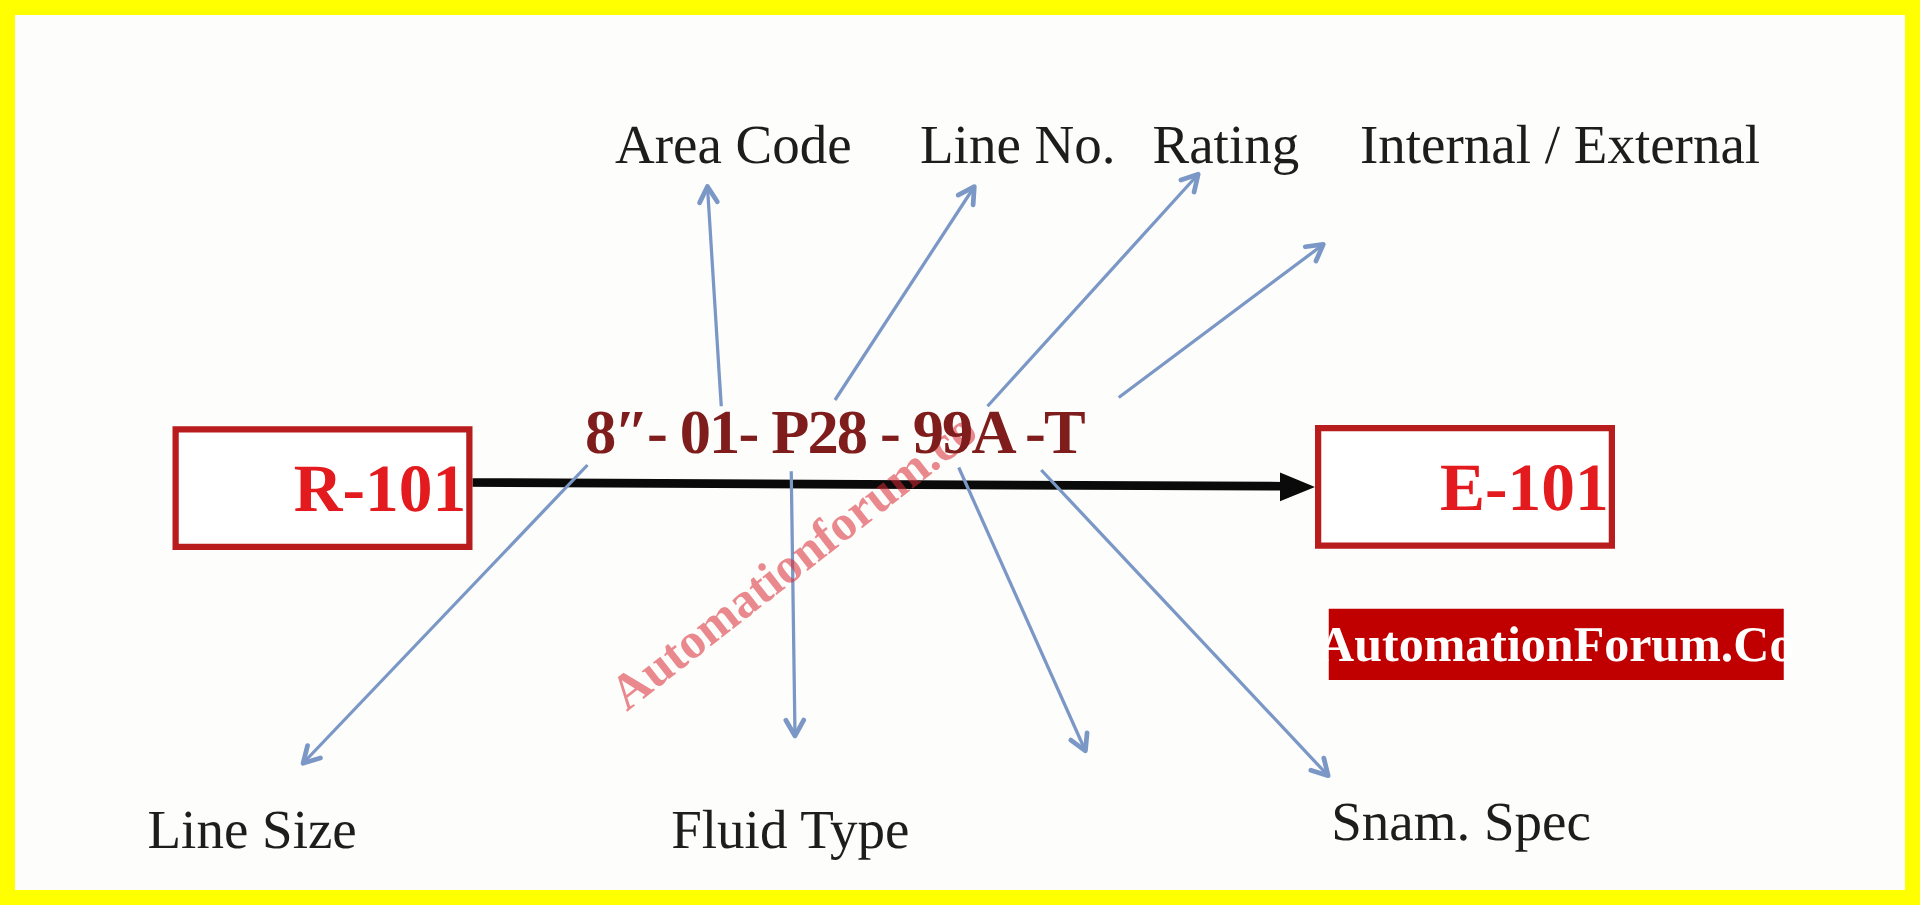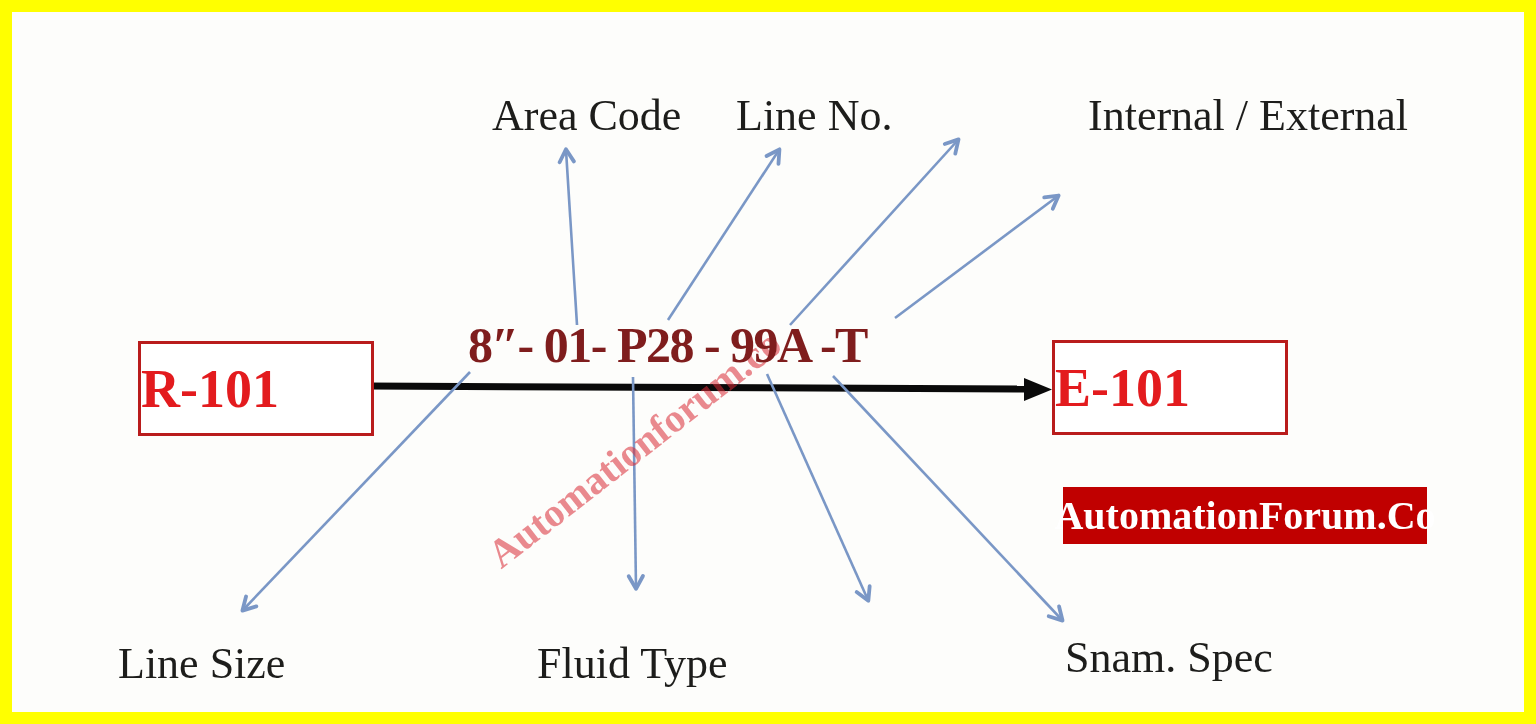--- a/index.html
+++ b/index.html
@@ -22,22 +22,22 @@
     color:#1d1d1b;
     font-size:44px;
     line-height:1.1;
     white-space:nowrap;
     z-index:10;
   }
   .eq-box{
     position:absolute;
     width:230px;height:89px;
     background:#ffffff;
-    border:3px solid #b91c1c;
-    display:flex;align-items:center;justify-content:flex-start;
+    border:5px solid #b91c1c;
+    display:flex;align-items:center;justify-content:flex-end;
     z-index:10;
   }
   .eq-box span{
     color:#e31b1e;
     font-weight:bold;
     font-size:54px;
   }
   #pipe-code{
     position:absolute;
     left:468px;top:316px;
@@ -91,20 +91,21 @@
     <line x1="790" y1="325" x2="958" y2="140" stroke="#7a97c6" stroke-width="2.6" marker-end="url(#blueArrow)"></line>
     <line x1="895" y1="318" x2="1058" y2="196" stroke="#7a97c6" stroke-width="2.6" marker-end="url(#blueArrow)"></line>
     <line x1="470" y1="372" x2="243" y2="610" stroke="#7a97c6" stroke-width="2.6" marker-end="url(#blueArrow)"></line>
     <line x1="633" y1="377" x2="636" y2="588" stroke="#7a97c6" stroke-width="2.6" marker-end="url(#blueArrow)"></line>
     <line x1="767" y1="374" x2="868" y2="600" stroke="#7a97c6" stroke-width="2.6" marker-end="url(#blueArrow)"></line>
     <line x1="833" y1="376" x2="1062" y2="620" stroke="#7a97c6" stroke-width="2.6" marker-end="url(#blueArrow)"></line>
   </svg>
 
   <div class="lbl" style="left:492px;top:92px;">Area Code</div>
   <div class="lbl" style="left:736px;top:92px;">Line No.</div>
+  <div class="lbl" style="left:922px;top:92px;">Rating</div>
   <div class="lbl" style="left:1088px;top:92px;text-align:right;">Internal / External</div>
 
   <div class="lbl" style="left:118px;top:640px;">Line Size</div>
   <div class="lbl" style="left:537px;top:640px;">Fluid Type</div>
   <div class="lbl" style="left:1065px;top:634px;">Snam. Spec</div>
 
   <div class="eq-box" style="left:138px;top:341px;">
     <span>R-101</span>
   </div>
   <div class="eq-box" style="left:1052px;top:340px;">

